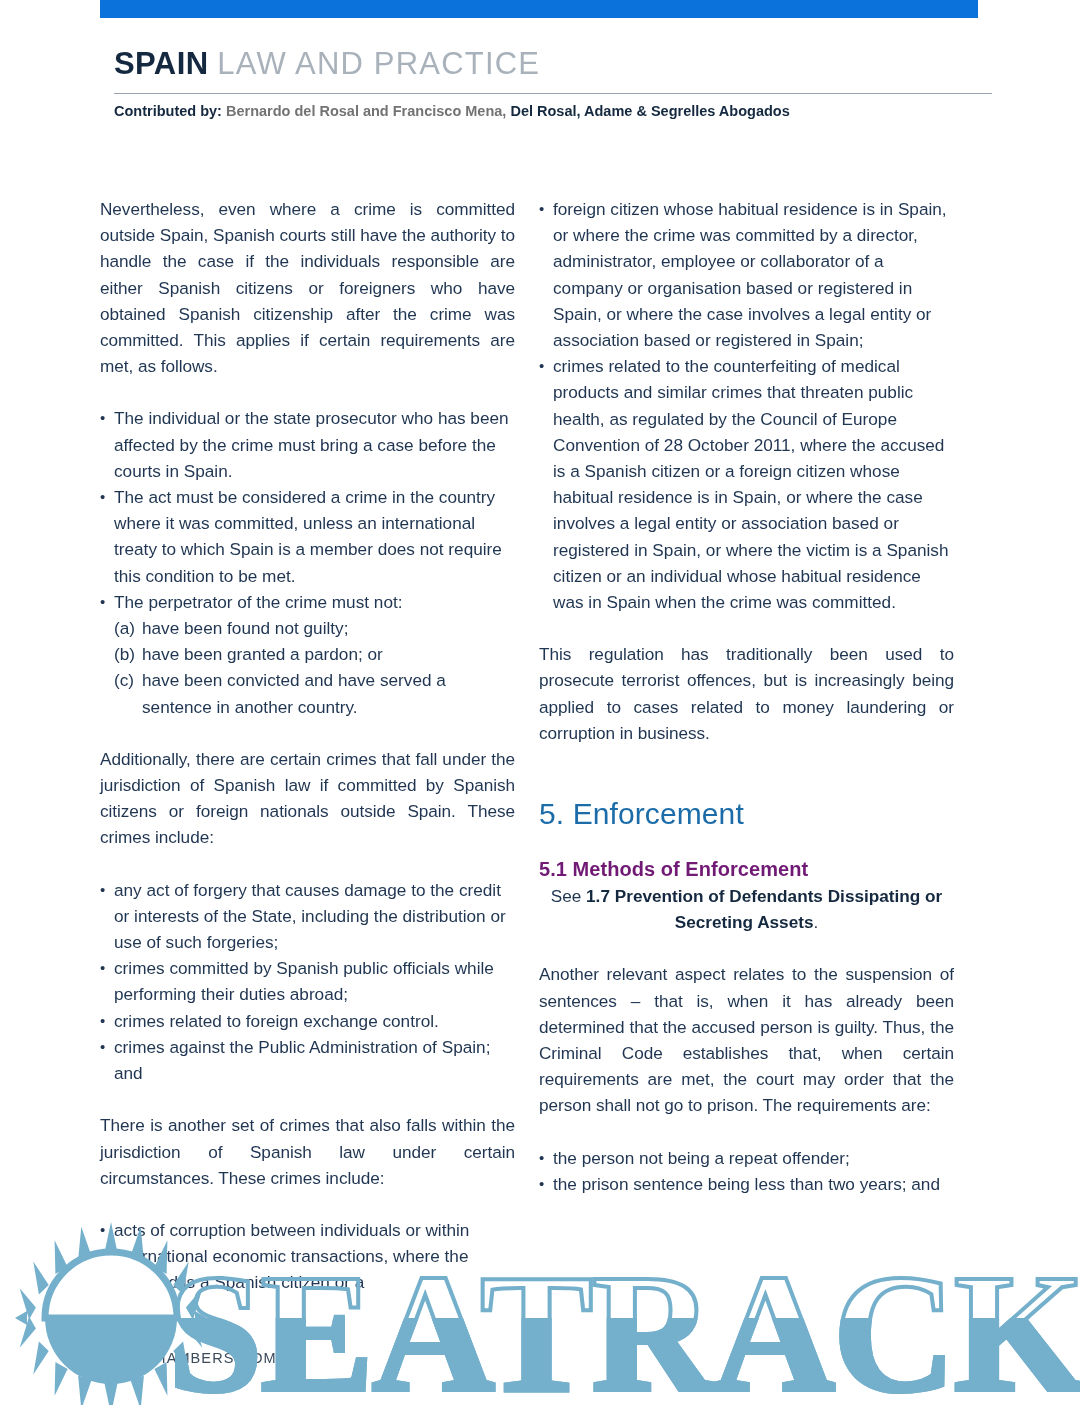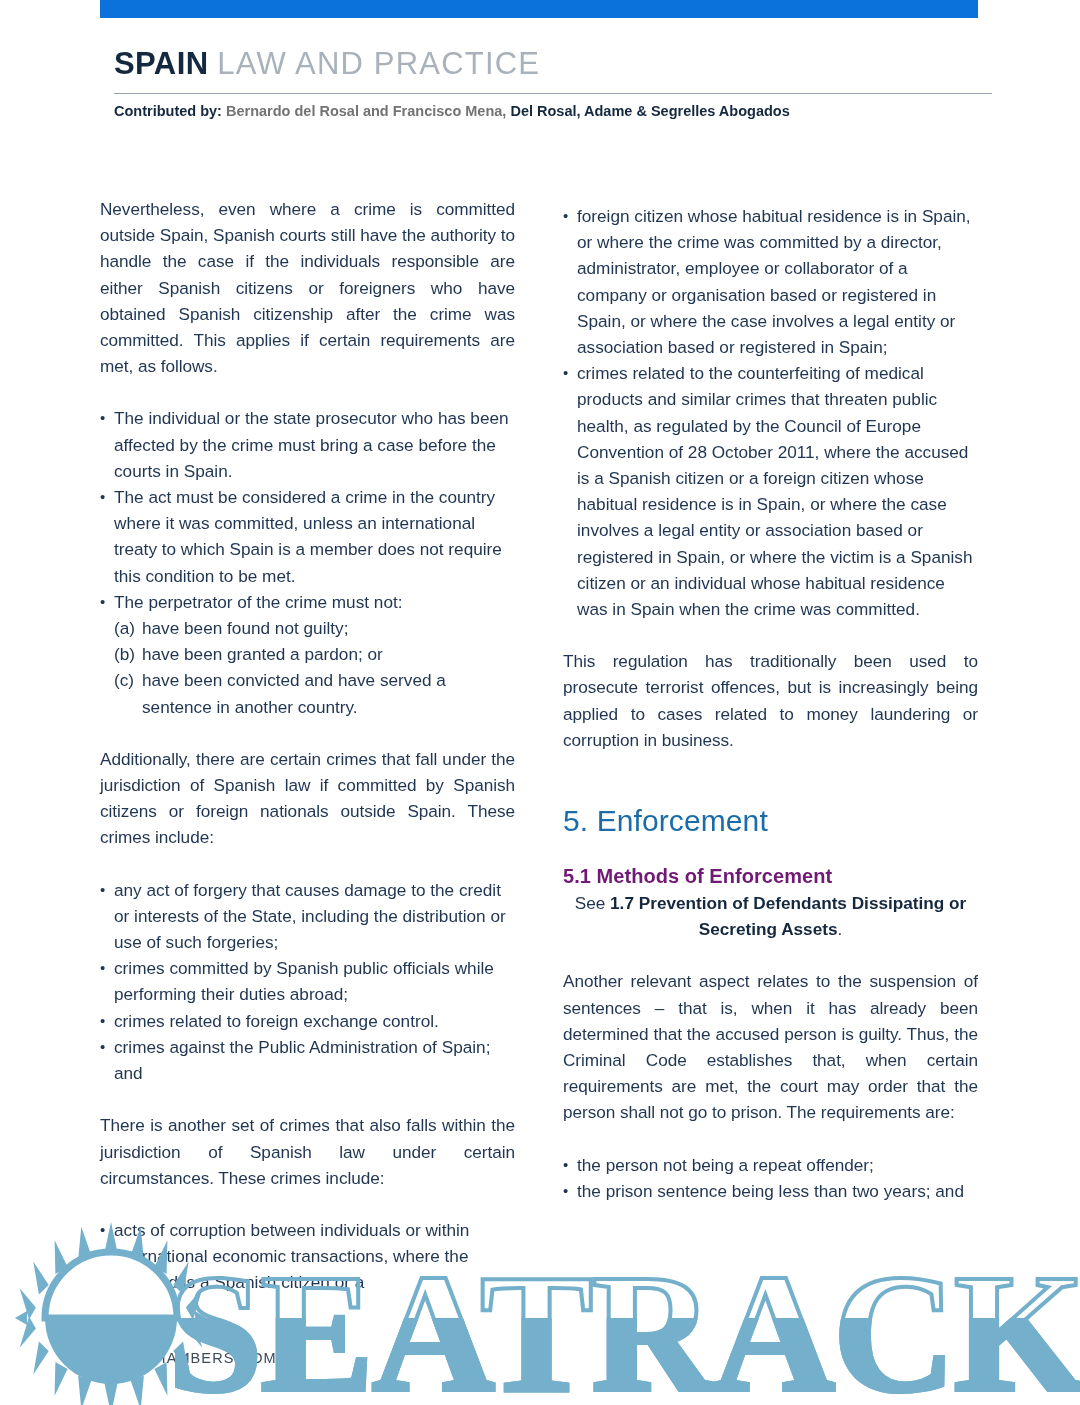--- a/index.html
+++ b/index.html
@@ -72,21 +72,21 @@
   .byline b { font-weight: bold; }
   .byline .names { font-weight: bold; color: #737373; }
 
   
   .columns {
     position: absolute;
     left: 100px;
     top: 196px;
     width: 878px;
     display: flex;
-    gap: 48px;
+    gap: 24px;
   }
   .col {
     width: 415px;
     flex: 0 0 415px;
   }
 
   p.body {
     margin: 0 0 0 0;
     font-size: 17.2px;
     line-height: 26.2px;
@@ -245,21 +245,21 @@
 
       <ul class="bullets">
         <li>acts of corruption between individuals or within international economic transactions, where the accused is a Spanish citizen or a</li>
       </ul>
 
     </div>
 
     <div class="col">
 
       <ul class="bullets">
-        <li style="padding-left:14px;margin-top:7px;">foreign citizen whose habitual residence is in Spain, or where the crime was committed by a director, administrator, employee or collaborator of a company or organisation based or registered in Spain, or where the case involves a legal entity or association based or registered in Spain;</li>
+        <li style="padding-left:14px;">foreign citizen whose habitual residence is in Spain, or where the crime was committed by a director, administrator, employee or collaborator of a company or organisation based or registered in Spain, or where the case involves a legal entity or association based or registered in Spain;</li>
       </ul>
 
       <ul class="bullets">
         <li>crimes related to the counterfeiting of medical products and similar crimes that threaten public health, as regulated by the Council of Europe Convention of 28 October 2011, where the accused is a Spanish citizen or a foreign citizen whose habitual residence is in Spain, or where the case involves a legal entity or association based or registered in Spain, or where the victim is a Spanish citizen or an individual whose habitual residence was in Spain when the crime was committed.</li>
       </ul>
 
       <div class="gap-para"></div>
 
       <p class="body">This regulation has traditionally been used to prosecute terrorist offences, but is increasingly being applied to cases related to money laundering or corruption in business.</p>
 

